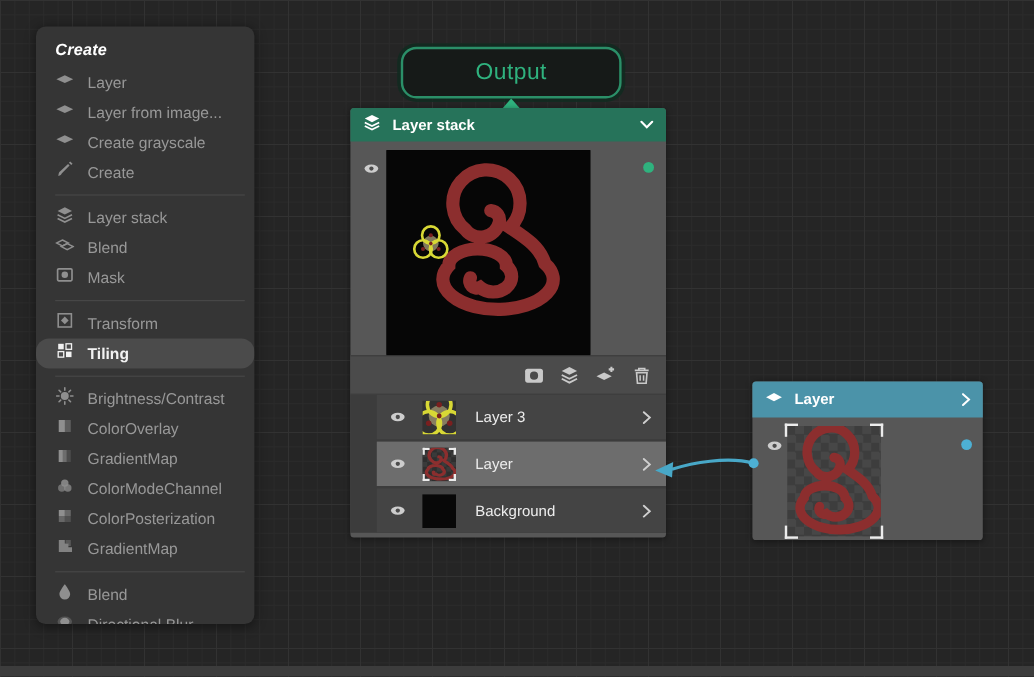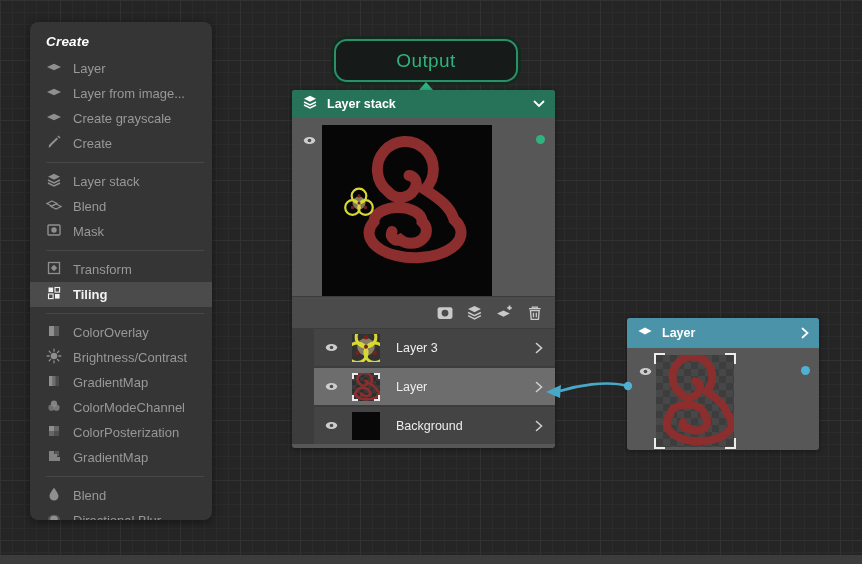--- a/index.html
+++ b/index.html
@@ -18,21 +18,21 @@
   .menu-panel{
     position:absolute;left:30px;top:22px;width:182px;height:498px;
     background:#353535;border-radius:8px;box-shadow:0 2px 10px rgba(0,0,0,.45);
     padding-top:8px;overflow:hidden;
   }
   .menu-title{font-size:13.5px;font-weight:bold;font-style:italic;color:#ffffff;
     margin:4px 0 7px 16px;letter-spacing:.2px;}
   .menu-item{height:25px;display:flex;align-items:center;padding:0 8px 0 16px;
     color:#8f8f8f;cursor:default;}
   .menu-item .mi-label{font-size:13px;color:#989898;margin-left:11px;white-space:nowrap;}
-  .menu-item.selected{background:#4b4b4b;}
+  .menu-item.selected{background:#4b4b4b;border-radius:11px;}
   .menu-item.selected .mi-label{color:#f2f2f2;font-weight:600;}
   .menu-item.selected{color:#f2f2f2;}
   .menu-item svg{flex:0 0 auto;}
   .menu-divider{height:1px;background:#474747;margin:6px 8px 6px 16px;}
   
   .node{position:absolute;background:#575757;border-radius:3px;
     box-shadow:0 1px 5px rgba(0,0,0,.4);}
   .node-header{height:28px;display:flex;align-items:center;padding:0 10px;
     border-radius:3px 3px 0 0;color:#fff;}
   .node-title{font-size:12.5px;font-weight:600;color:#ffffff;margin-left:9px;flex:1 1 auto;}
@@ -158,31 +158,31 @@
               <rect x="2.5" y="2.5" width="4.6" height="4.6" fill="currentColor"></rect>
               <rect x="9" y="2.5" width="4.6" height="4.6" fill="none" stroke="currentColor" stroke-width="1.1"></rect>
               <rect x="2.5" y="9" width="4.6" height="4.6" fill="none" stroke="currentColor" stroke-width="1.1"></rect>
               <rect x="9" y="9" width="4.6" height="4.6" fill="currentColor"></rect>
             </svg></span>
           <span class="mi-label">Tiling</span>
         </div>
         <div class="menu-divider"></div>
         <div class="menu-item">
           <span><svg width="16" height="16" viewBox="0 0 16 16">
+              <circle cx="8" cy="8" r="3.3" fill="currentColor"></circle>
+              <path d="M8 1.2v2M8 12.8v2M1.2 8h2M12.8 8h2M3.2 3.2l1.4 1.4M11.4 11.4l1.4 1.4M12.8 3.2l-1.4 1.4M4.6 11.4 3.2 12.8" stroke="currentColor" stroke-width="1.3" stroke-linecap="round"></path>
+            </svg></span>
+          <span class="mi-label">Brightness/Contrast</span>
+        </div>
+        <div class="menu-item">
+          <span><svg width="16" height="16" viewBox="0 0 16 16">
               <rect x="3" y="3" width="10" height="10" fill="currentColor" opacity=".45"></rect>
               <rect x="3" y="3" width="5" height="10" fill="currentColor"></rect>
             </svg></span>
           <span class="mi-label">ColorOverlay</span>
-        </div>
-        <div class="menu-item">
-          <span><svg width="16" height="16" viewBox="0 0 16 16">
-              <circle cx="8" cy="8" r="3.3" fill="currentColor"></circle>
-              <path d="M8 1.2v2M8 12.8v2M1.2 8h2M12.8 8h2M3.2 3.2l1.4 1.4M11.4 11.4l1.4 1.4M12.8 3.2l-1.4 1.4M4.6 11.4 3.2 12.8" stroke="currentColor" stroke-width="1.3" stroke-linecap="round"></path>
-            </svg></span>
-          <span class="mi-label">Brightness/Contrast</span>
         </div>
         <div class="menu-item">
           <span><svg width="16" height="16" viewBox="0 0 16 16">
               <rect x="3" y="3" width="10" height="10" fill="currentColor" opacity=".25"></rect>
               <rect x="3" y="3" width="6.5" height="10" fill="currentColor" opacity=".5"></rect>
               <rect x="3" y="3" width="3.2" height="10" fill="currentColor"></rect>
             </svg></span>
           <span class="mi-label">GradientMap</span>
         </div>
         <div class="menu-item">

